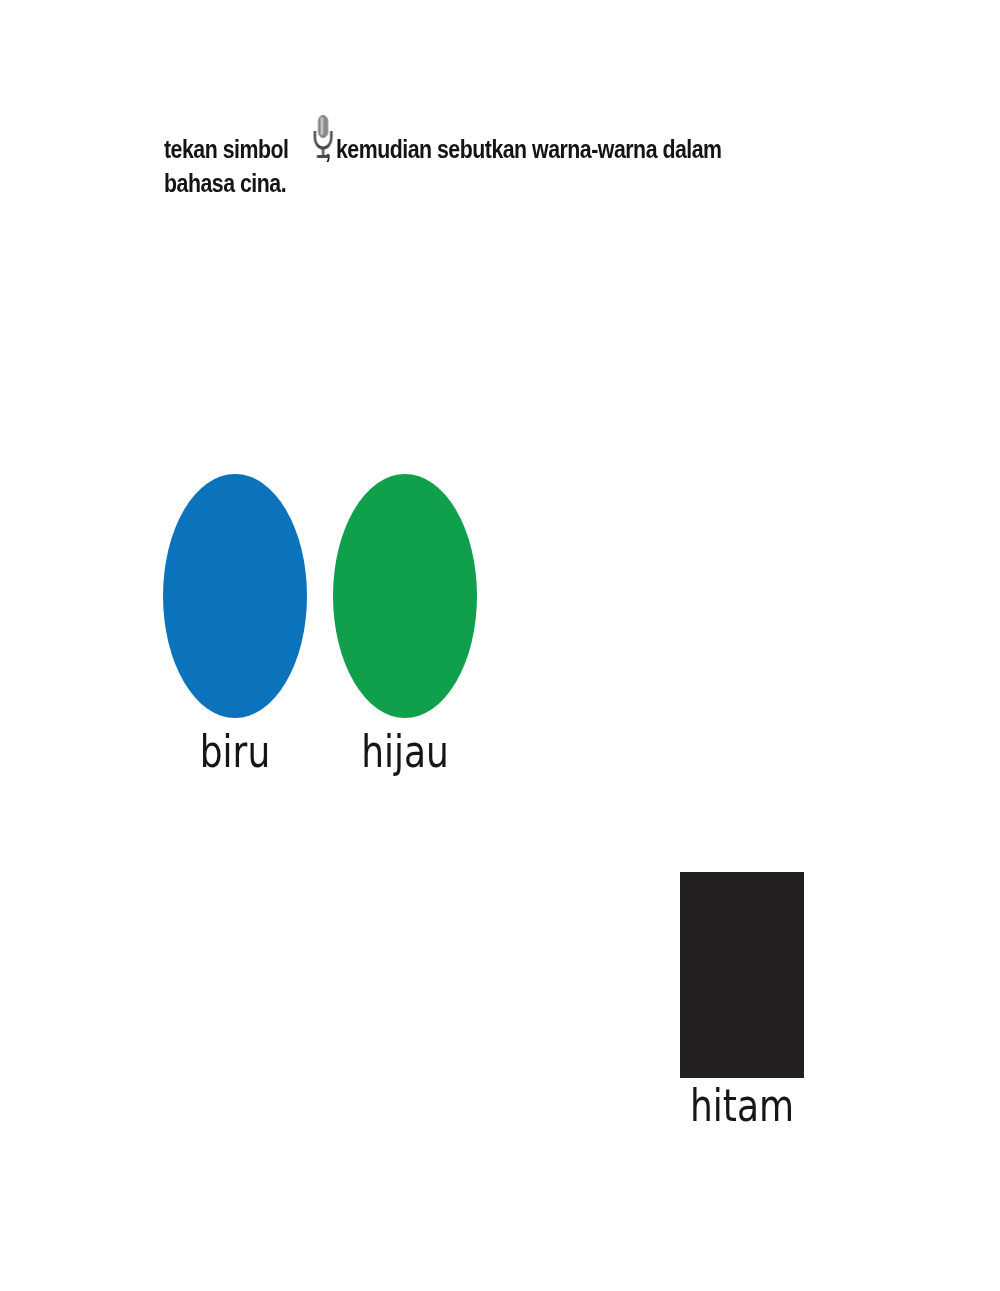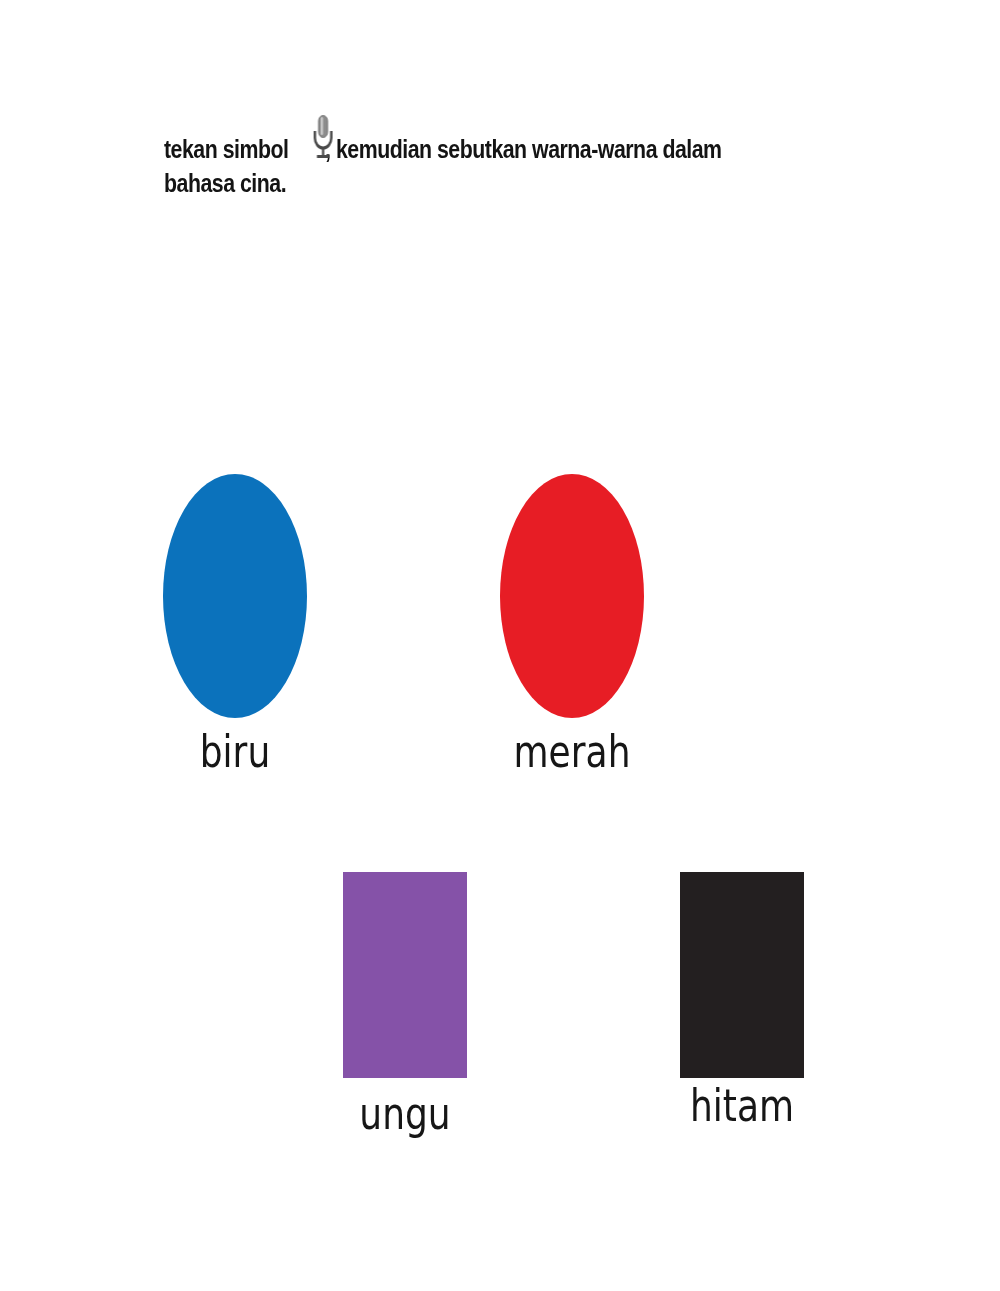--- a/index.html
+++ b/index.html
@@ -143,34 +143,30 @@
   <div class="instr-line">bahasa cina.</div>
 </div>
 
 <div class="swatch-row" id="row-ellipses">
 
   <div class="swatch s0">
     <div class="shape-ellipse" style="background: rgb(11, 114, 188);"></div>
     <div class="swatch-label">biru</div>
   </div>
 
+  <div class="swatch s1">
+    <div class="shape-ellipse" style="background: rgb(16, 160, 76);"></div>
+    <div class="swatch-label">hijau</div>
+  </div>
 
-  <div class="swatch s2">
-    <div class="shape-ellipse" style="background: rgb(231, 29, 37);"></div>
-    <div class="swatch-label">merah</div>
-  </div>
 
 </div>
 
 <div class="swatch-row" id="row-rects">
 
 
-  <div class="swatch s1">
-    <div class="shape-rect" style="background: rgb(133, 82, 168);"></div>
-    <div class="swatch-label">ungu</div>
-  </div>
 
 
   <div class="swatch s3">
     <div class="shape-rect" style="background: rgb(35, 31, 32);"></div>
     <div class="swatch-label">hitam</div>
   </div>
 </div>
 
 </body></html>

